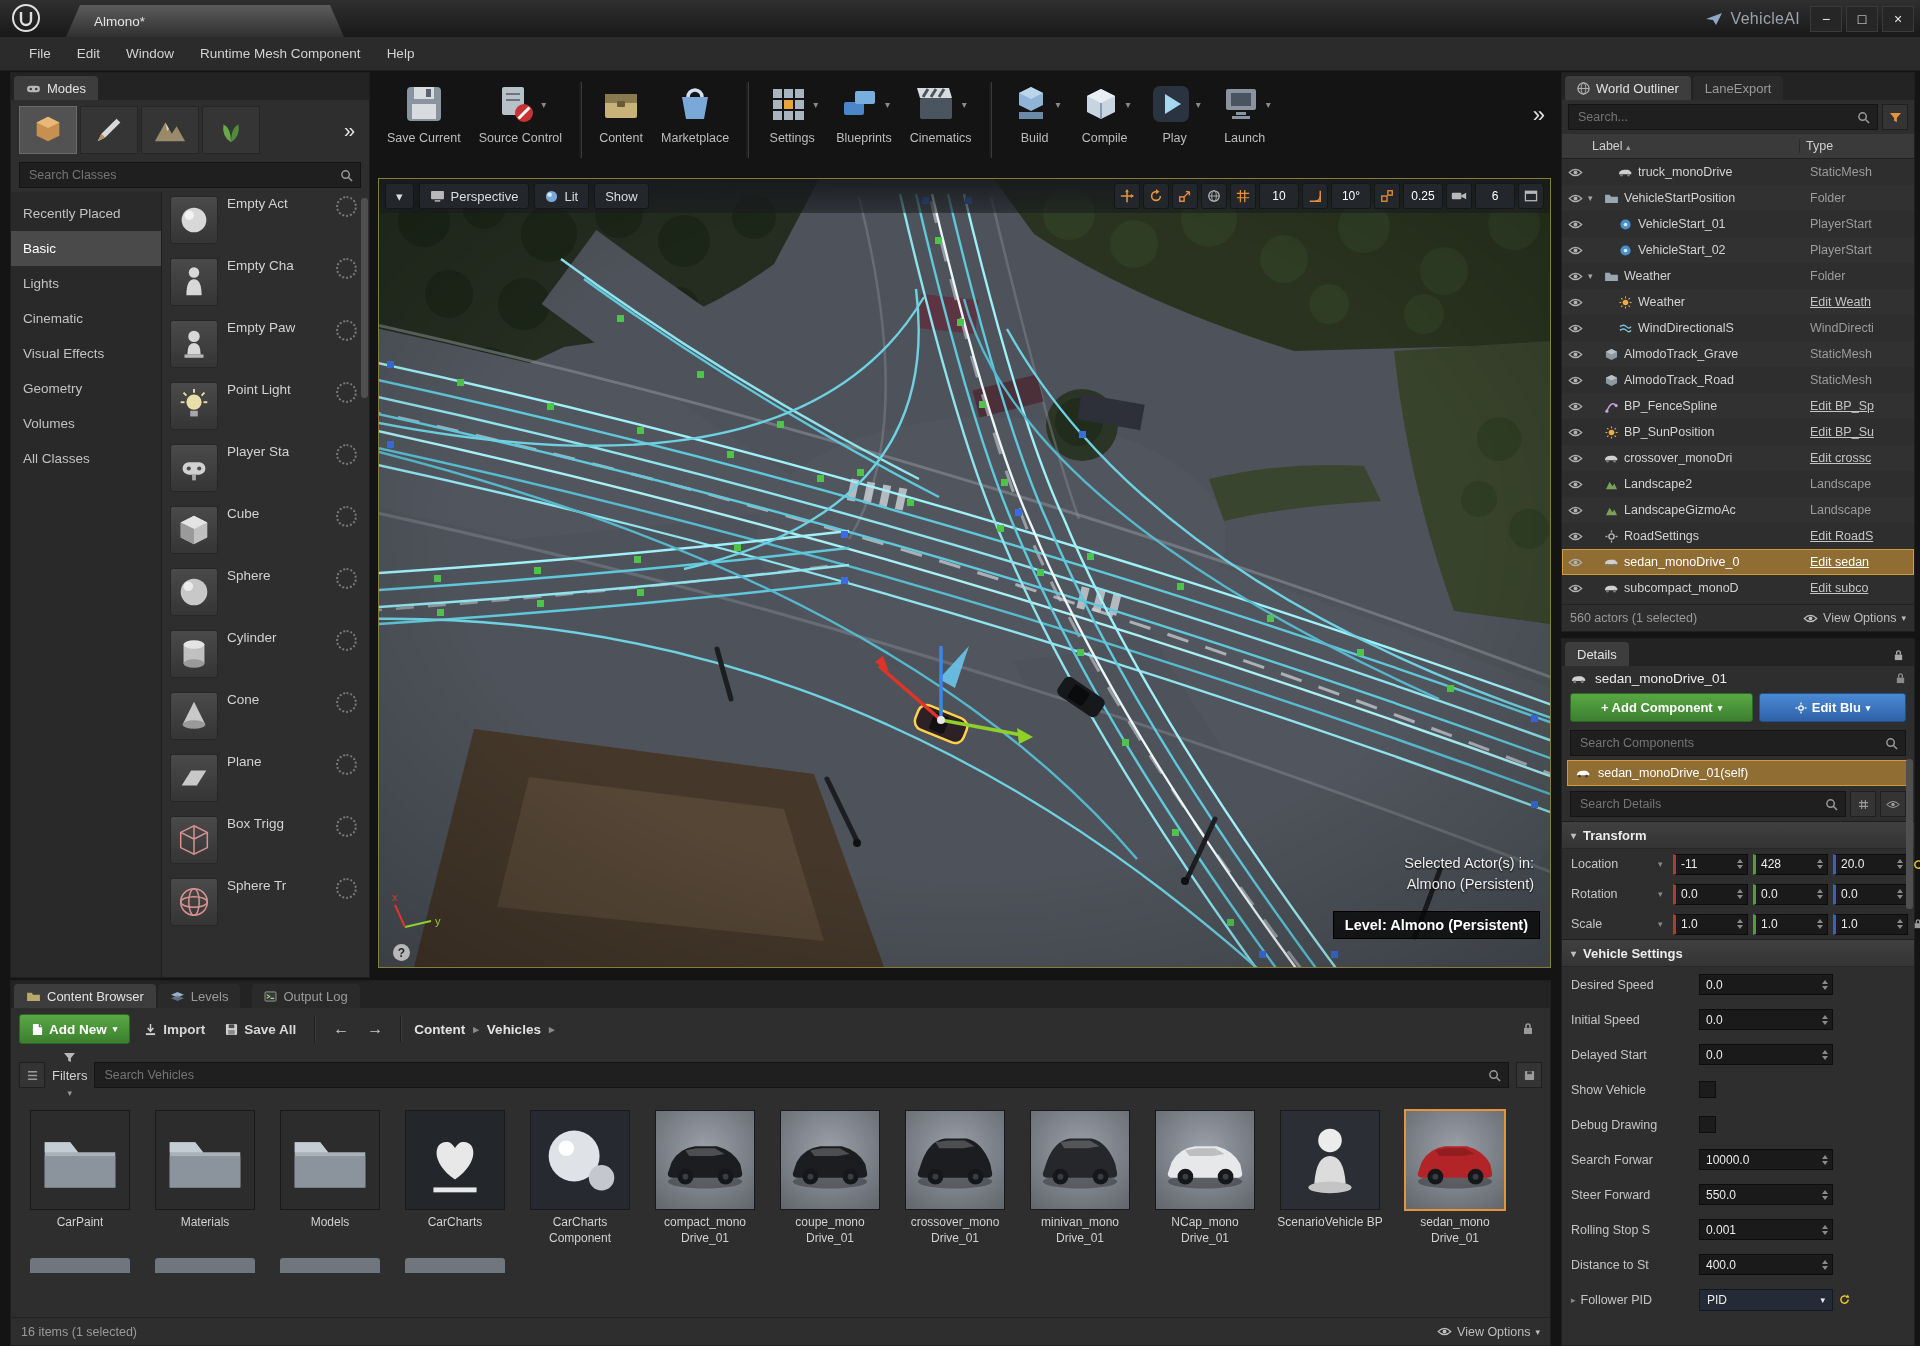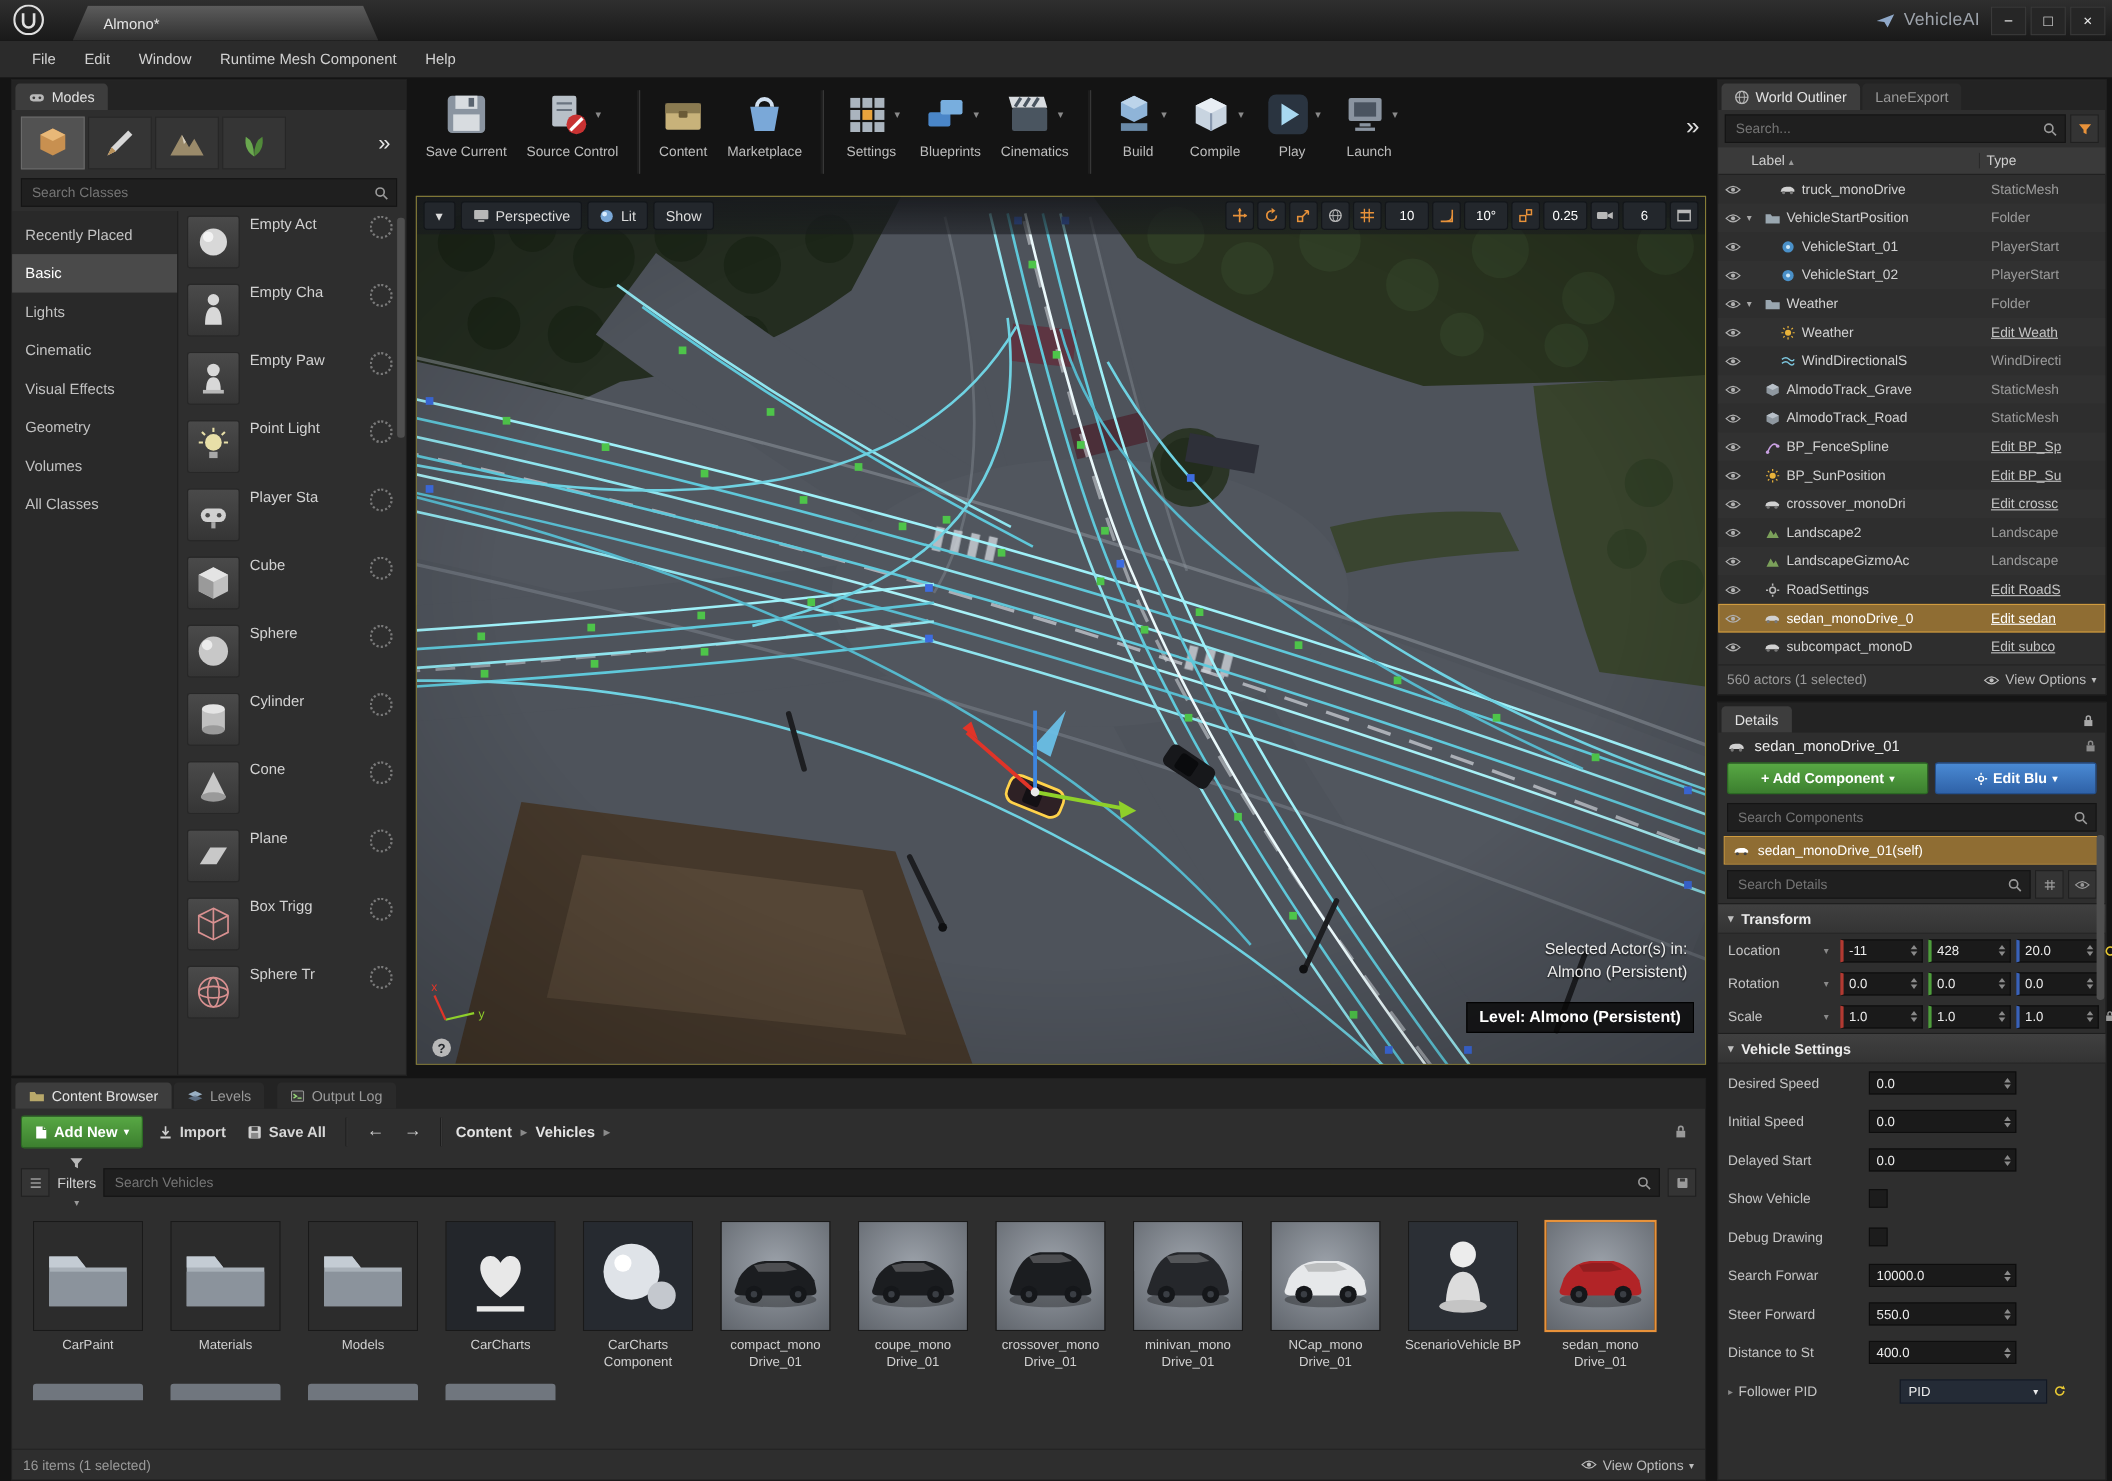--- a/index.html
+++ b/index.html
@@ -143,21 +143,21 @@
   .spin{width:8px;height:14px;display:flex;flex-direction:column;justify-content:center;gap:2px;flex:none;}
   .spin i{display:block;width:0;height:0;border-left:3.5px solid transparent;border-right:3.5px solid transparent;}
   .spin i.up{border-bottom:4px solid #8a8a8a;} .spin i.dn{border-top:4px solid #8a8a8a;}
   .vrow{display:flex;align-items:center;height:35px;padding:0 9px;flex:none;}
   .v-label{width:128px;color:#c4c4c4;font-size:12.5px;white-space:nowrap;overflow:hidden;flex:none;display:flex;gap:5px;align-items:center;}
   .v-input{width:124px;height:19px;background:#1a1a1a;border:1px solid #0d0d0d;color:#ececec;font-size:12px;
     display:flex;align-items:center;padding:0 2px 0 6px;gap:2px;}
   .v-input .val{flex:1;}
   .v-check{width:15px;height:15px;background:#1c1c1c;border:1px solid #0e0e0e;}
   .v-drop{width:118px;height:20px;background:#242b36;border:1px solid #121824;color:#ececec;font-size:12px;
-    display:flex;align-items:center;justify-content:space-between;padding:0 7px;margin-left:28px;}
+    display:flex;align-items:center;justify-content:space-between;padding:0 7px;}
   .det-scroll{position:absolute;right:1px;top:120px;width:7px;height:150px;background:#4f4f4f;border-radius:3px;}
 
   
   .bottom{left:10px;top:980px;width:1541px;height:366px;}
   .cb-toolbar{display:flex;align-items:center;gap:8px;padding:6px 8px;flex:none;}
   .btn-addnew{height:28px;background:linear-gradient(#58a844,#3c7f2f);border:1px solid #2c6a24;border-radius:3px;
     color:#fff;font-weight:bold;display:flex;align-items:center;gap:6px;padding:0 12px;font-size:13.5px;}
   .cb-act{display:flex;align-items:center;gap:6px;color:#d6d6d6;font-size:13.5px;font-weight:bold;padding:0 6px;}
   .cb-sep{width:1px;height:26px;background:#1d1d1d;border-right:1px solid #3b3b3b;margin:0 4px;}
   .nav-arrow{width:26px;height:24px;display:flex;align-items:center;justify-content:center;color:#cfcfcf;font-size:16px;}
@@ -1529,20 +1529,32 @@
         <div class="v-input">
           <span class="val">550.0</span>
           <span class="spin">
             <i class="up"></i>
             <i class="dn"></i>
           </span>
         </div>
       </div>
       <div class="vrow">
         <span class="v-label">
+          <span>Rolling Stop S</span>
+        </span>
+        <div class="v-input">
+          <span class="val">0.001</span>
+          <span class="spin">
+            <i class="up"></i>
+            <i class="dn"></i>
+          </span>
+        </div>
+      </div>
+      <div class="vrow">
+        <span class="v-label">
           <span>Distance to St</span>
         </span>
         <div class="v-input">
           <span class="val">400.0</span>
           <span class="spin">
             <i class="up"></i>
             <i class="dn"></i>
           </span>
         </div>
       </div>

